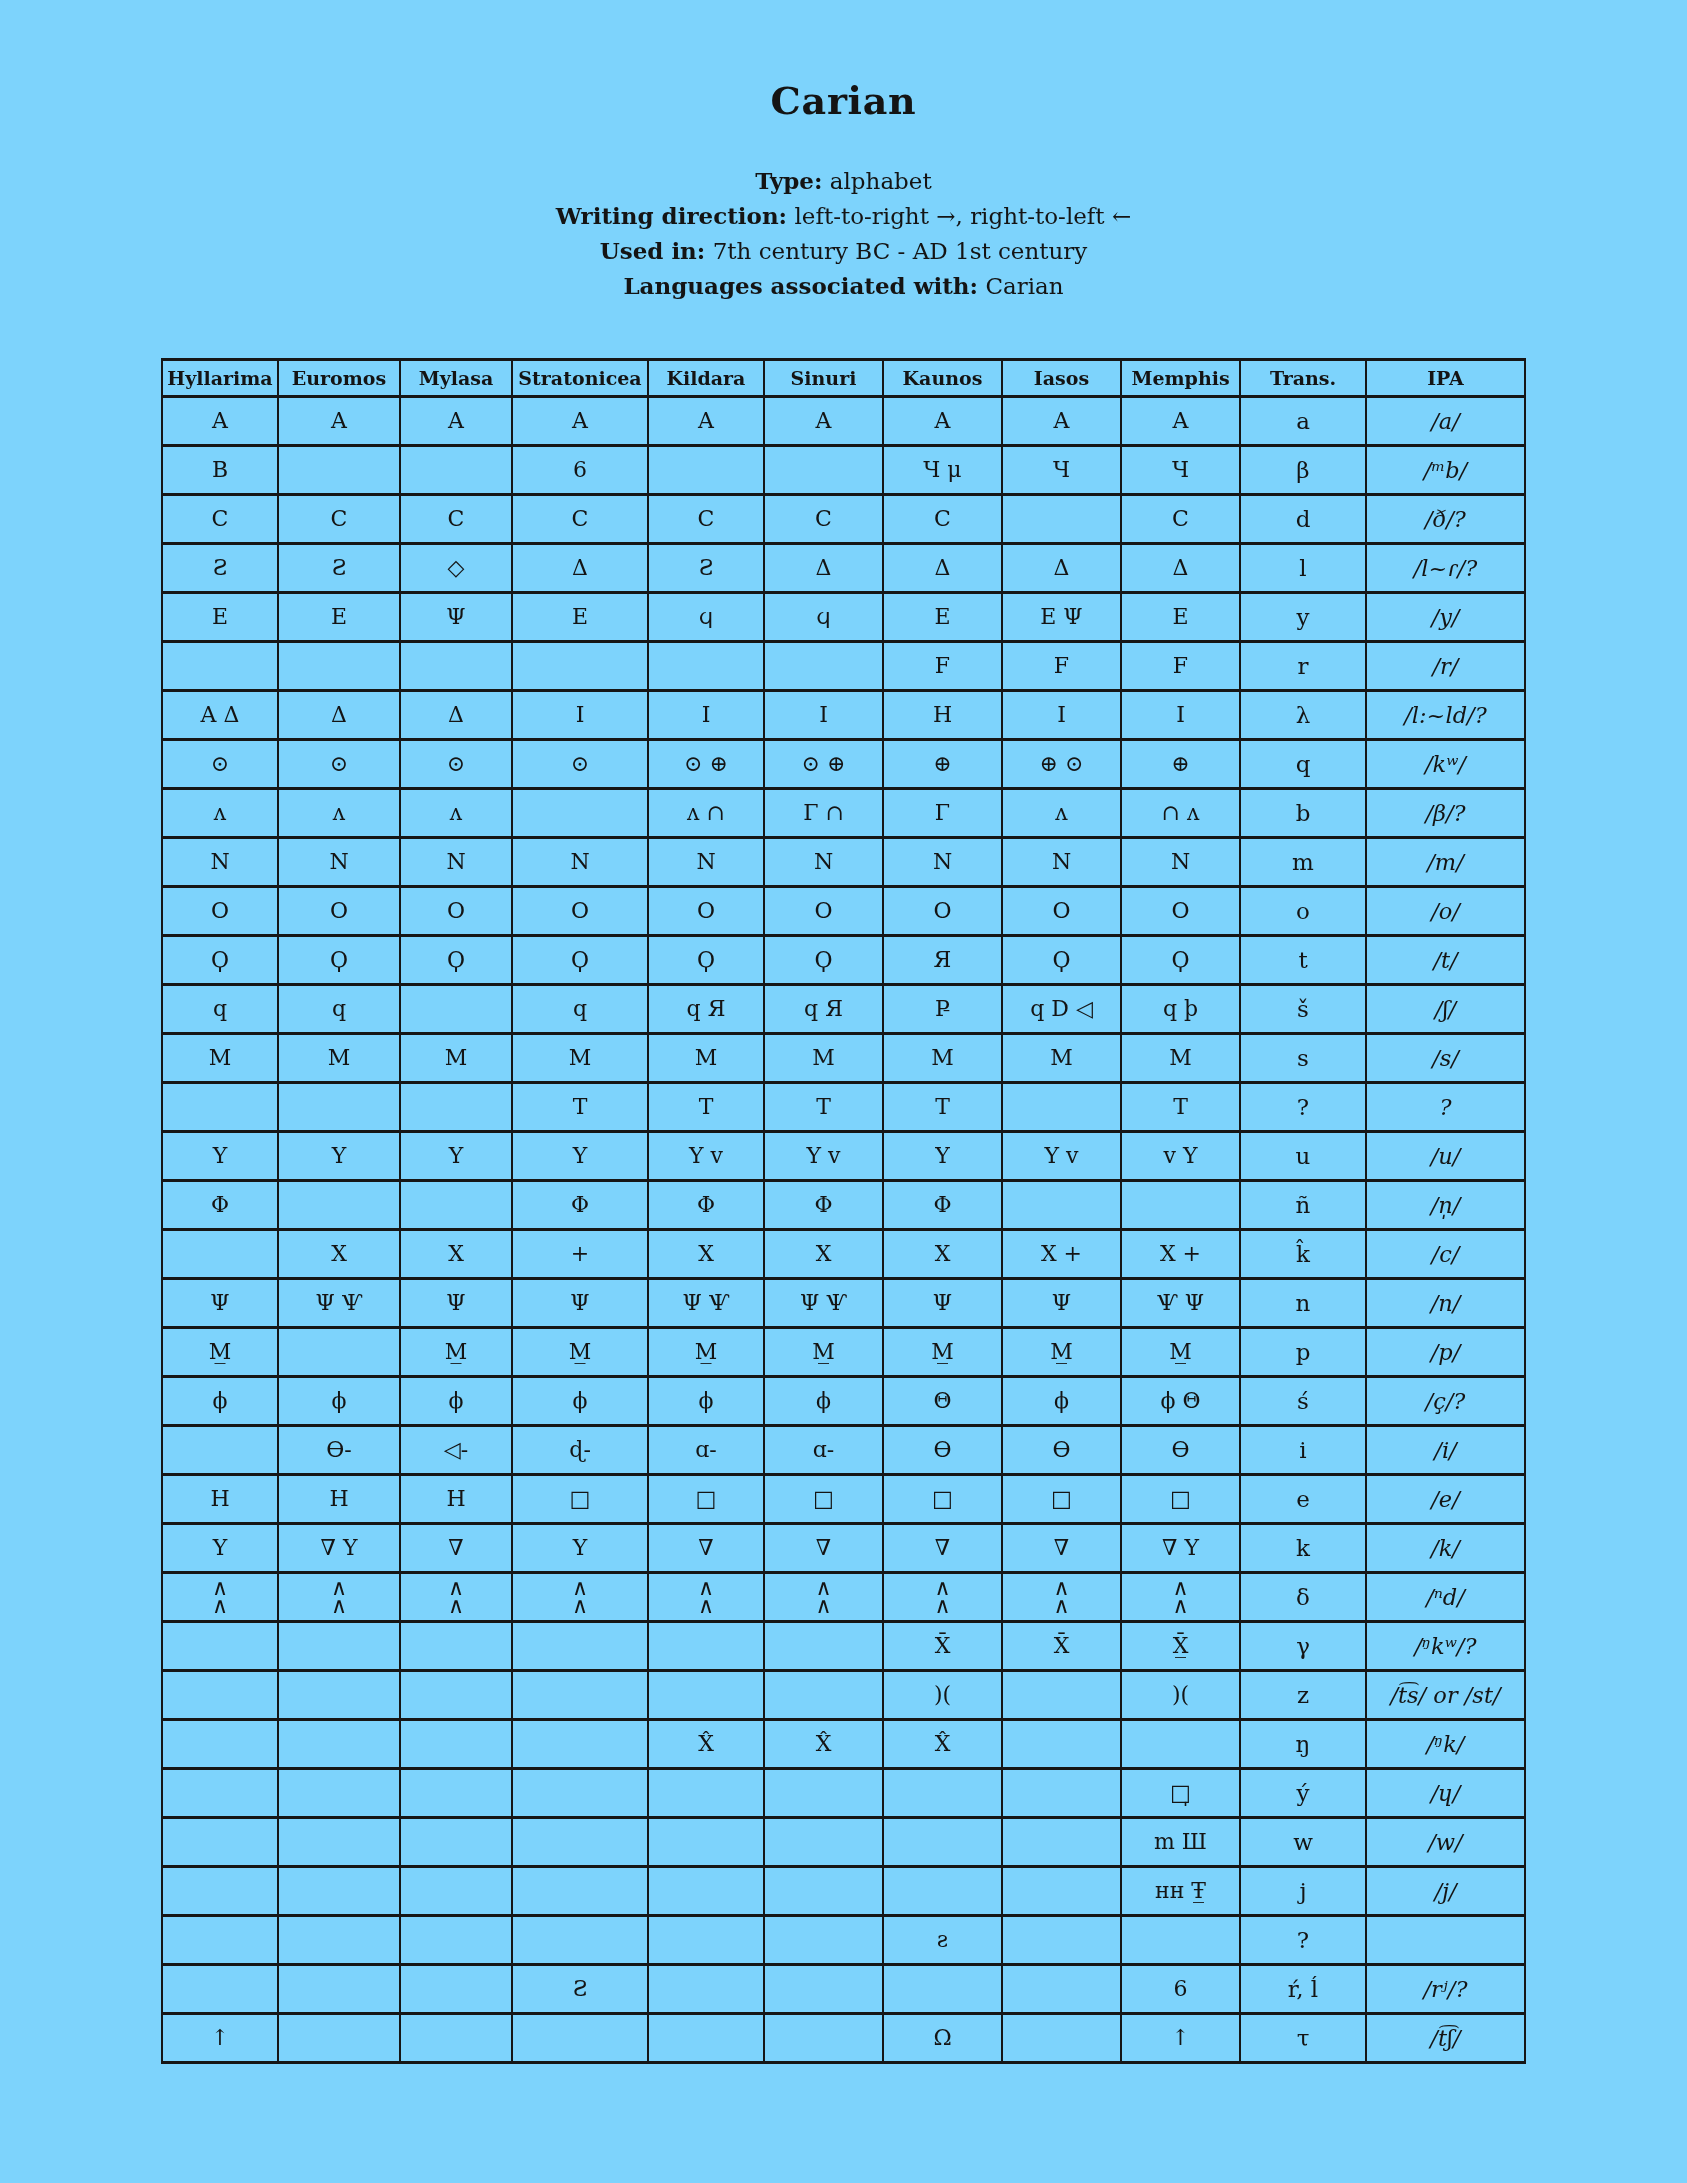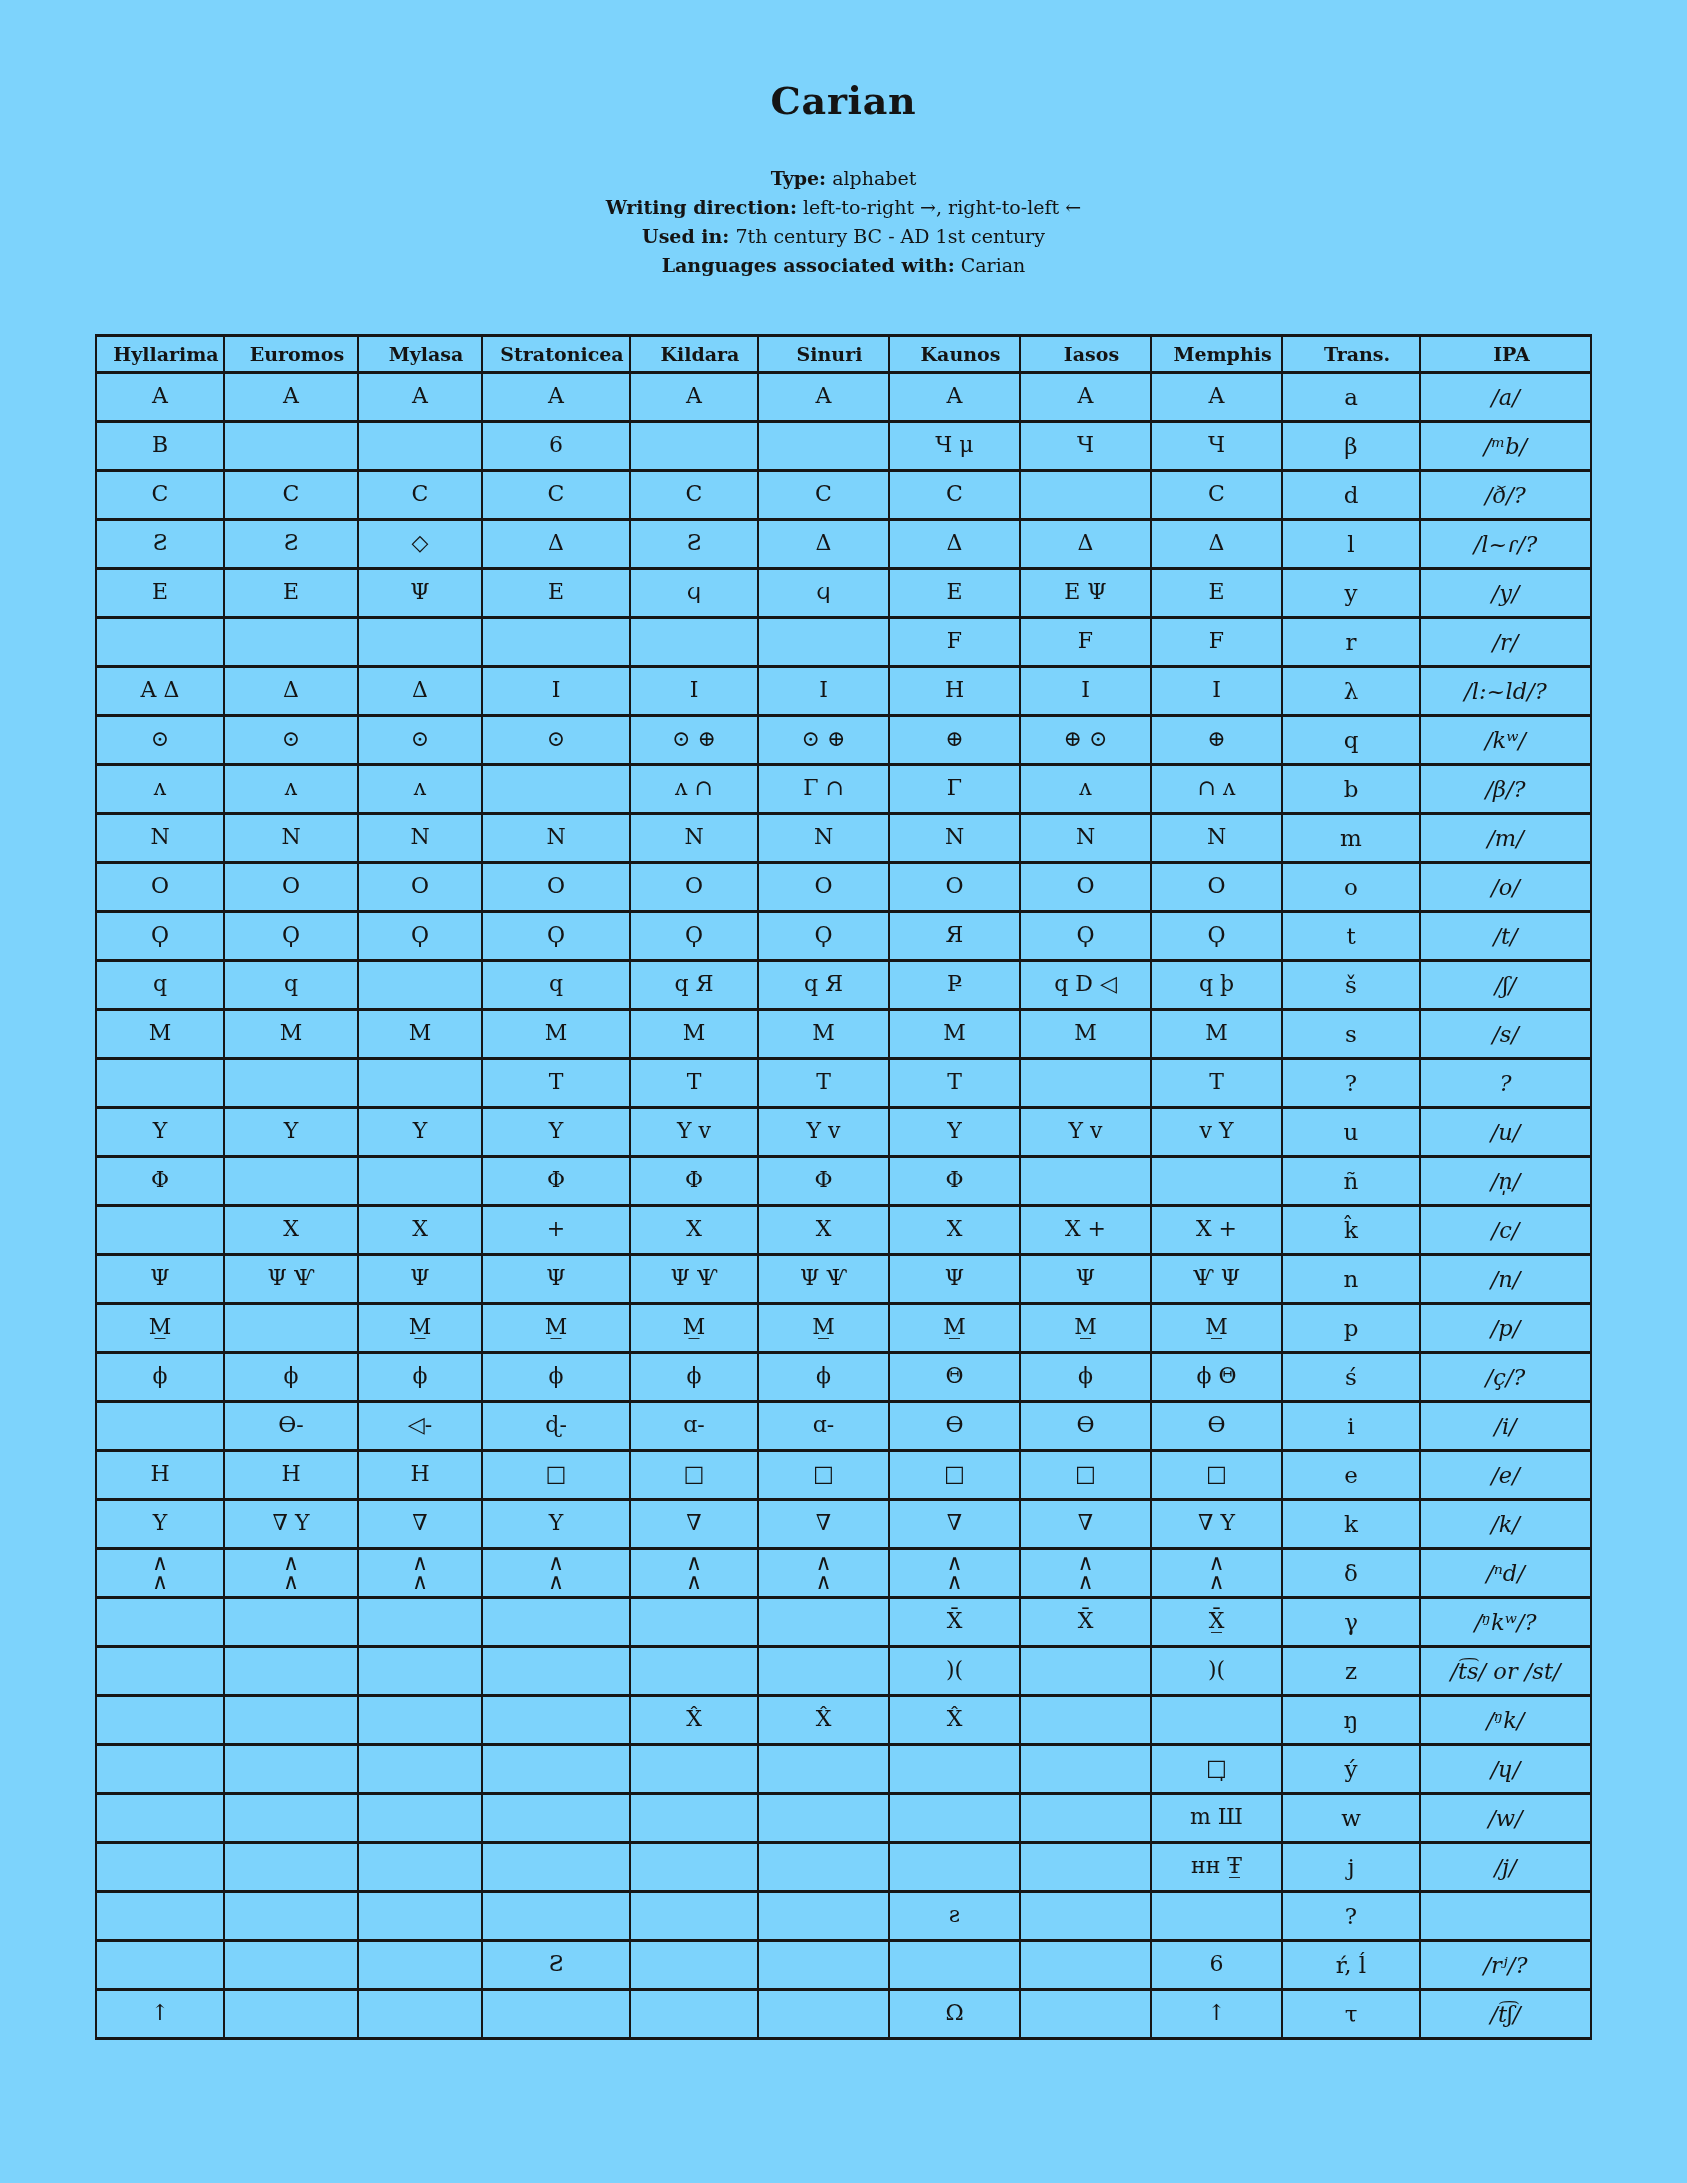--- a/index.html
+++ b/index.html
@@ -4,33 +4,33 @@
 <style>
   html,body{margin:0;padding:0;background:#ffffff;}
   .page{
     width:1687px;height:2183px;position:relative;background:#7dd3fc;color:#141414;
     font-family:"DejaVu Serif","Liberation Serif",serif;overflow:hidden;
   }
   .title{
     padding-top:78px;text-align:center;font-size:38px;font-weight:bold;letter-spacing:0.7px;
   }
   .meta{
-    margin-top:41px;text-align:center;font-size:19px;line-height:1.52;
+    margin-top:41px;text-align:center;font-size:23px;line-height:1.52;
   }
   .meta .lbl{font-weight:bold;}
   table.script-table{
     border-collapse:collapse;margin:54px auto 0 auto;table-layout:fixed;
   }
   .script-table th,.script-table td{
     border-left:2px solid #161616;border-right:2px solid #161616;
     border-top:3.3px solid #161616;border-bottom:3.3px solid #161616;
     text-align:center;vertical-align:middle;padding:0;
     font-family:"DejaVu Serif","DejaVu Sans","Liberation Serif",serif;
   }
-  .script-table th{height:34px;font-size:19px;font-weight:bold;padding-left:12px;}
+  .script-table th{height:34px;font-size:19px;font-weight:bold;}
   .script-table td{height:46px;}
   .script-table td.glyph{font-size:22px;white-space:pre-line;line-height:0.82;}
   .script-table td.trans{font-size:23px;}
   .script-table td.ipa{font-size:22.5px;font-style:italic;}
   
   .script-table th:nth-child(1), .script-table td:nth-child(1){width:114px;}
   .script-table th:nth-child(2), .script-table td:nth-child(2){width:120px;}
   .script-table th:nth-child(3), .script-table td:nth-child(3){width:110px;margin-left:48px;}
   .script-table th:nth-child(4), .script-table td:nth-child(4){width:134px;}
   .script-table th:nth-child(5), .script-table td:nth-child(5){width:114px;}

